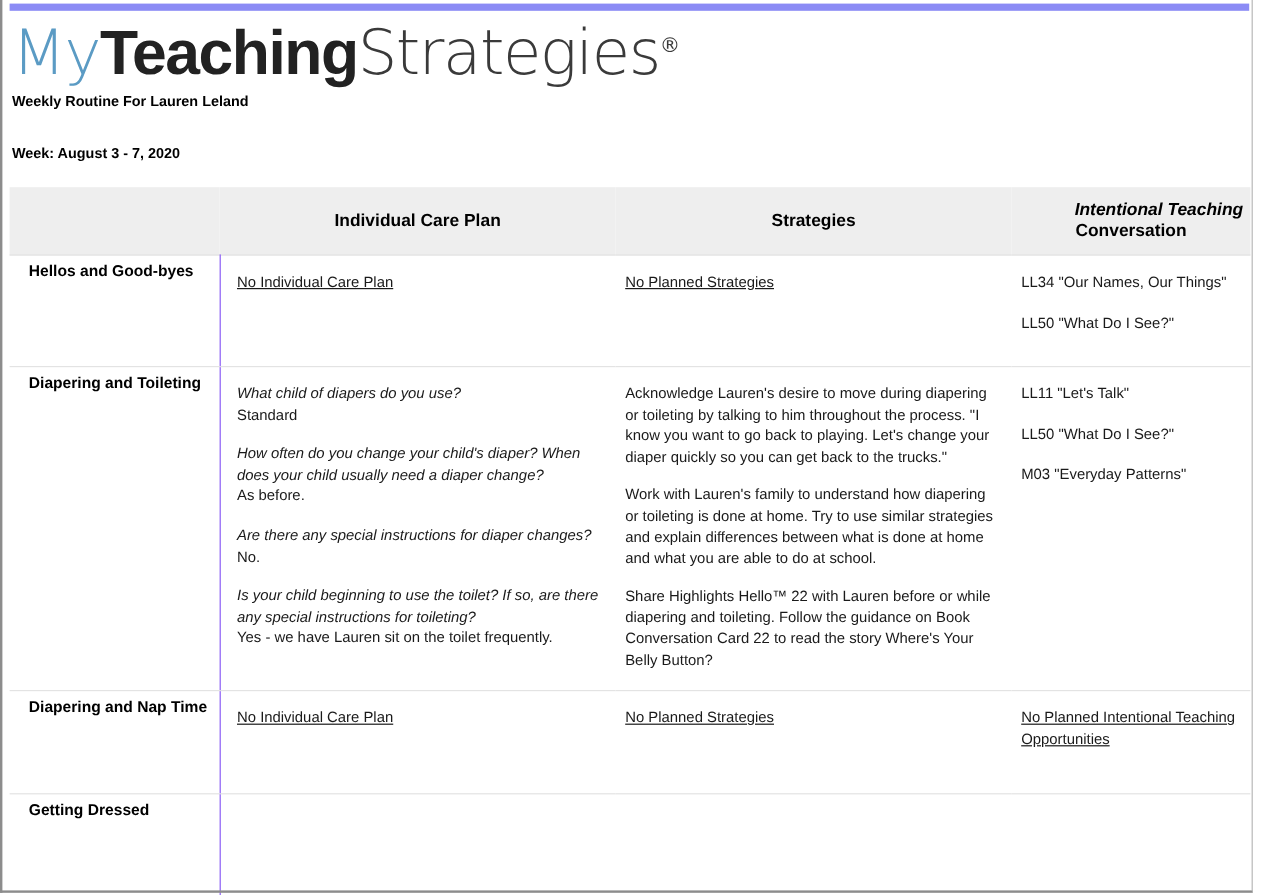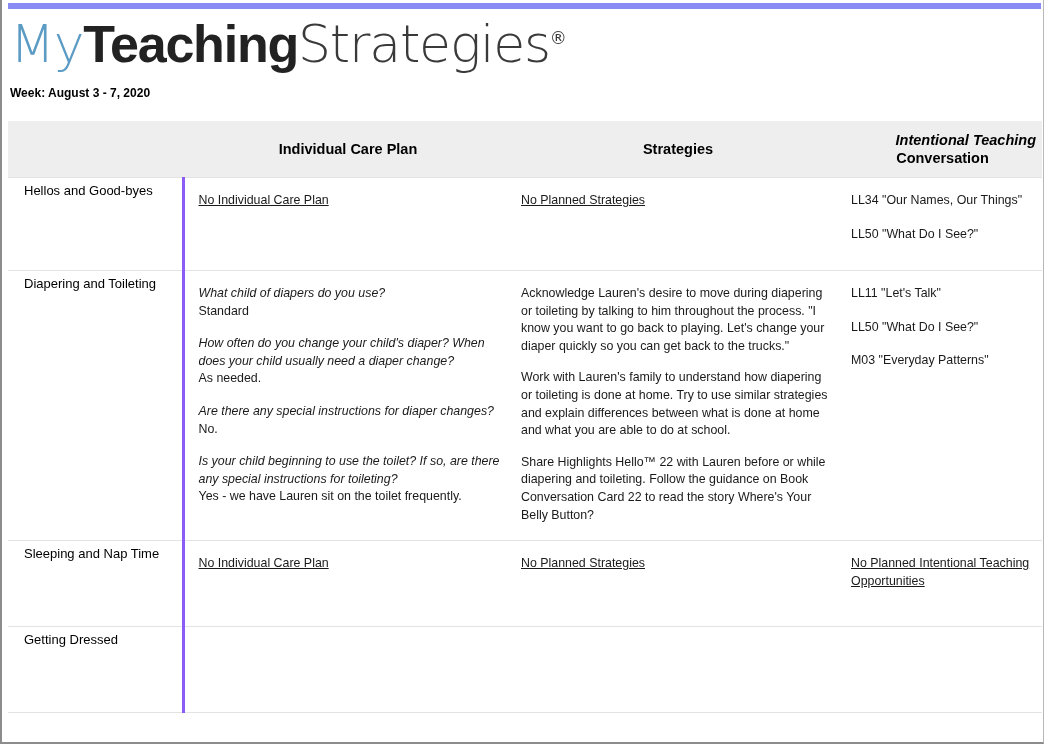--- a/index.html
+++ b/index.html
@@ -86,21 +86,21 @@
     font-family: "DejaVu Sans", sans-serif;
   }
 
   .sub-line {
     font-size: 12px;
     font-weight: bold;
     color: #000;
     padding-left: 2px;
   }
   .sub-line.routine { margin-top: 10px; }
-  .sub-line.week    { margin-top: 19px; }
+  .sub-line.week    { margin-top: 30px; }
 
   
   table.routine-table {
     margin-top: 21px;
     border-collapse: collapse;
     width: 1034px;
     table-layout: fixed;
   }
   table.routine-table col.c-label   { width: 175px; }
   table.routine-table col.c-icp     { width: 330px; }
@@ -134,23 +134,23 @@
   tbody td {
     border-top: 1px solid #e3e3e3;
     border-bottom: 1px solid #e3e3e3;
     vertical-align: top;
     padding: 14px 12px 16px 12px;
     font-size: 12.4px;
     line-height: 1.42;
     color: #1a1a1a;
   }
   tbody td.cell-label {
-    border-right: 3px solid #8b5cf6;
+    border-right: 1px solid #8b5cf6;
     border-left: none;
-    font-weight: normal;
+    font-weight: bold;
     font-size: 13px;
     color: #000;
     padding-left: 16px;
     padding-right: 8px;
     padding-top: 4px;
     line-height: 1.45;
   }
   tbody td.cell-icp   { padding-left: 14px; }
   tbody td.cell-strat { padding-left: 8px; }
   tbody td.cell-ito   { padding-left: 8px; padding-right: 6px; }
@@ -180,20 +180,21 @@
 <div class="page">
 
   <div class="top-accent-bar"></div>
 
   <div class="content">
 
     <div class="logo">
       <span class="l-my">My</span><span class="l-teaching">Teaching</span><span class="l-strategies">Strategies</span><span class="l-reg">®</span>
     </div>
 
+    <div class="sub-line routine">Weekly Routine For Lauren Leland</div>
     <div class="sub-line week">Week: August 3 - 7, 2020</div>
 
     <table class="routine-table">
       <colgroup>
         <col class="c-label">
           <col class="c-icp">
           <col class="c-strat">
           <col class="c-ito">
       </colgroup>
       <thead>
@@ -225,21 +226,21 @@
 
         <tr class="row-diaper">
           <td class="cell-label">Diapering and Toileting</td>
           <td class="cell-icp">
             <div class="qa">
               <span class="q">What child of diapers do you use?</span>
               <span class="a">Standard</span>
             </div>
             <div class="qa">
               <span class="q">How often do you change your child's diaper? When does your child usually need a diaper change?</span>
-              <span class="a">As needed.</span>
+              <span class="a">As before.</span>
             </div>
             <div class="qa">
               <span class="q">Are there any special instructions for diaper changes?</span>
               <span class="a">No.</span>
             </div>
             <div class="qa">
               <span class="q">Is your child beginning to use the toilet? If so, are there any special instructions for toileting?</span>
               <span class="a">Yes - we have Lauren sit on the toilet frequently.</span>
             </div>
           </td>
@@ -250,21 +251,21 @@
           </td>
           <td class="cell-ito">
             <p class="ito-item">LL11 "Let's Talk"</p>
             <p class="ito-item">LL50 "What Do I See?"</p>
             <p class="ito-item">M03 "Everyday Patterns"</p>
           </td>
         </tr>
 
 
         <tr class="row-sleeping">
-          <td class="cell-label">Sleeping and Nap Time</td>
+          <td class="cell-label">Diapering and Nap Time</td>
           <td class="cell-icp">
             <p class="plain">No Individual Care Plan</p>
           </td>
           <td class="cell-strat">
             <p class="plain">No Planned Strategies</p>
           </td>
           <td class="cell-ito">
             <p class="plain">No Planned Intentional Teaching Opportunities</p>
           </td>
         </tr>

